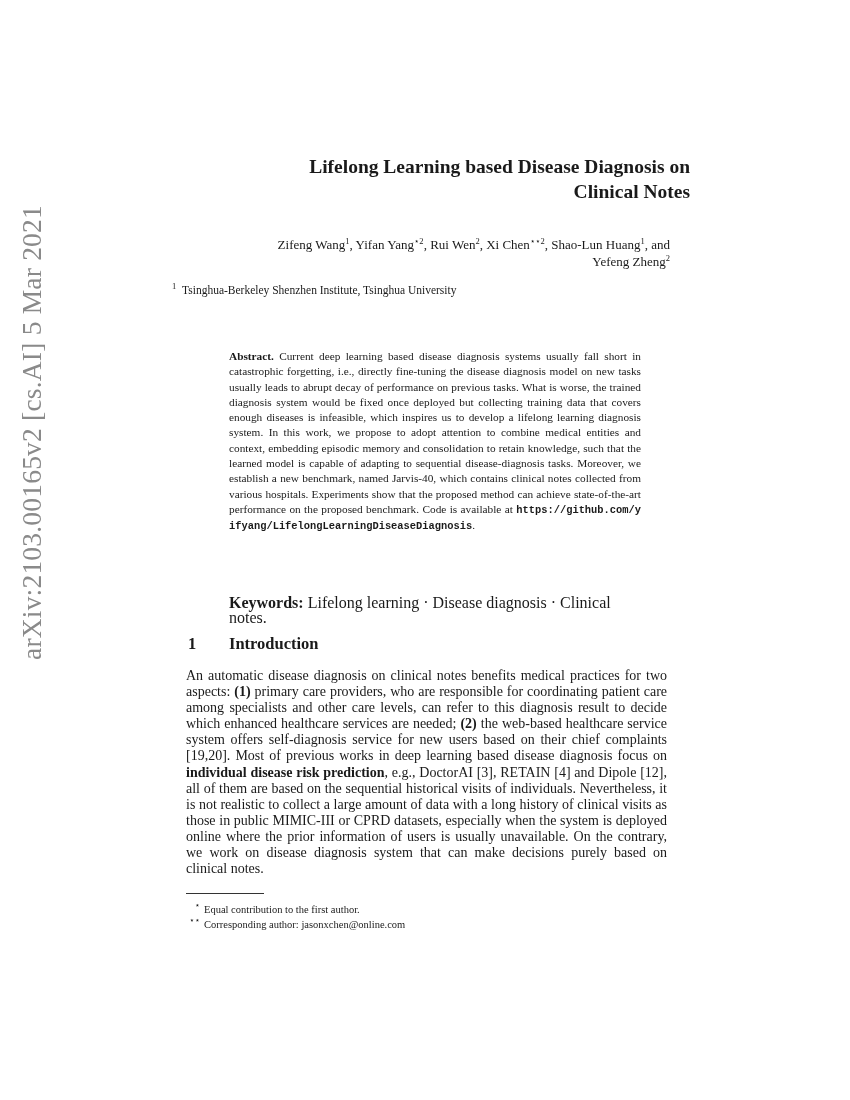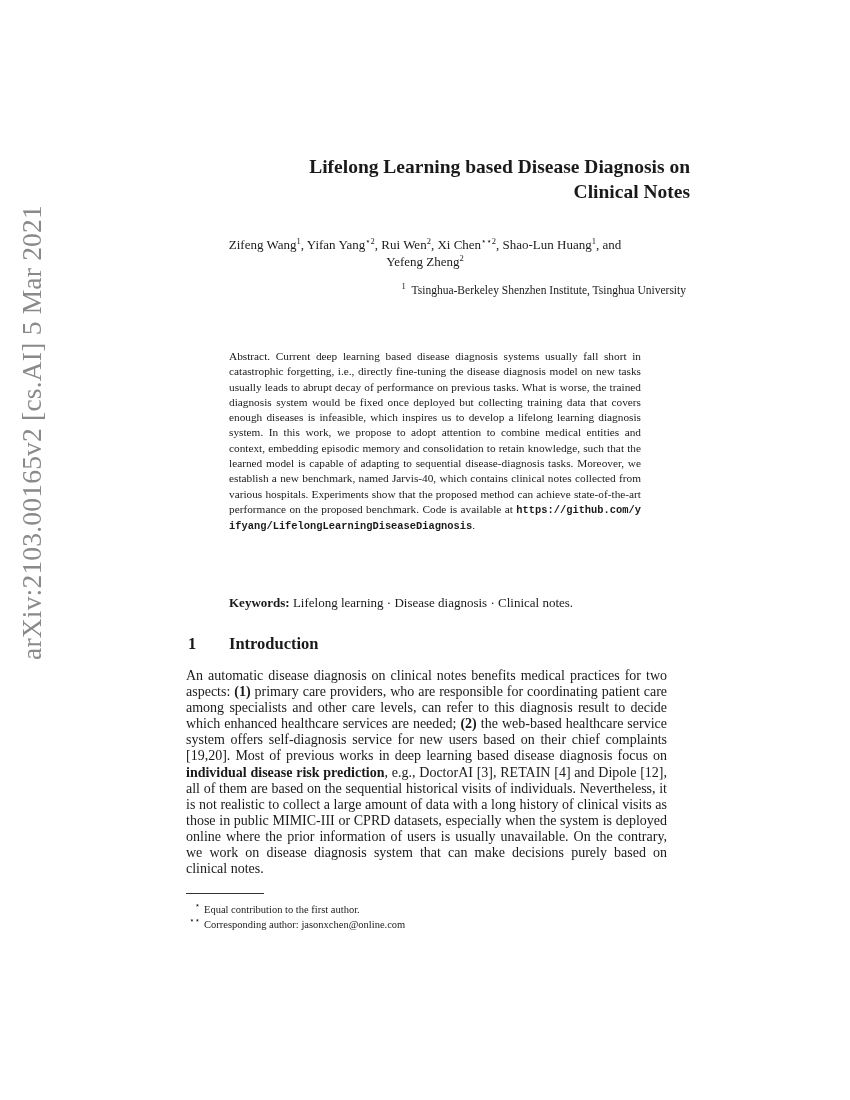--- a/index.html
+++ b/index.html
@@ -4,30 +4,30 @@
 <style>
   html, body { margin: 0; padding: 0; background: #ffffff; }
   body { width: 850px; height: 1100px; position: relative; overflow: hidden;
          font-family: "Liberation Serif", "DejaVu Serif", serif; color: #1a1a1a; }
   .sidebar-stamp { position: absolute; left: 14px; top: 660px; width: 0; height: 0; }
   .sidebar-stamp span { position: absolute; left: 0; top: 0; transform-origin: 0 0;
     transform: rotate(-90deg); white-space: nowrap; font-size: 27.5px; color: #8a8a8a;
     letter-spacing: 0.2px; line-height: 36px; display: block; }
   .title { position: absolute; left: 160px; width: 530px; top: 154px; text-align: right;
     font-weight: bold; font-size: 19.5px; line-height: 25px; }
-  .authors { position: absolute; left: 180px; width: 490px; top: 236px; text-align: center;
+  .authors { position: absolute; left: 180px; width: 490px; top: 236px; text-align: right;
     font-size: 13px; line-height: 17px; }
   .authors sup, .affils sup, .footnotes sup { font-size: 8.5px; vertical-align: 5px; line-height: 0; }
-  .affils { position: absolute; left: 196px; width: 490px; top: 283px; text-align: right;
+  .affils { position: absolute; left: 172px; width: 490px; top: 283px; text-align: left;
     font-size: 11.5px; line-height: 15px; }
   .abstract { position: absolute; left: 229px; width: 412px; top: 349px;
     font-size: 11.3px; line-height: 15.3px; text-align: justify; }
-  .abstract b { font-weight: normal; }
+  .abstract b { font-weight: bold; }
   .mono { font-family: "Liberation Mono", "DejaVu Sans Mono", monospace; font-weight: bold; font-size: 10.4px; }
-  .keywords { position: absolute; left: 229px; width: 412px; top: 595px; font-size: 13px; line-height: 15px; }
+  .keywords { position: absolute; left: 229px; width: 412px; top: 595px; font-size: 16px; line-height: 15px; }
   .section-heading { position: absolute; left: 188px; top: 634px; font-size: 16.5px; font-weight: bold; line-height: 20px; }
   .section-heading .num { display: inline-block; width: 41px; }
   .body-text { position: absolute; left: 186px; width: 481px; top: 668px;
     font-size: 14px; line-height: 16.1px; text-align: justify; }
   .body-text b { font-weight: bold; }
   .footnote-rule { position: absolute; left: 186px; top: 893px; width: 78px; height: 1px; background: #333; }
   .footnotes { position: absolute; left: 186px; top: 897px; font-size: 10.5px; line-height: 14.5px; margin-top: 6px; }
   .footnotes div { white-space: nowrap; }
   .fn-mark { display: inline-block; width: 14px; text-align: right; margin-right: 4px; }
 </style>

